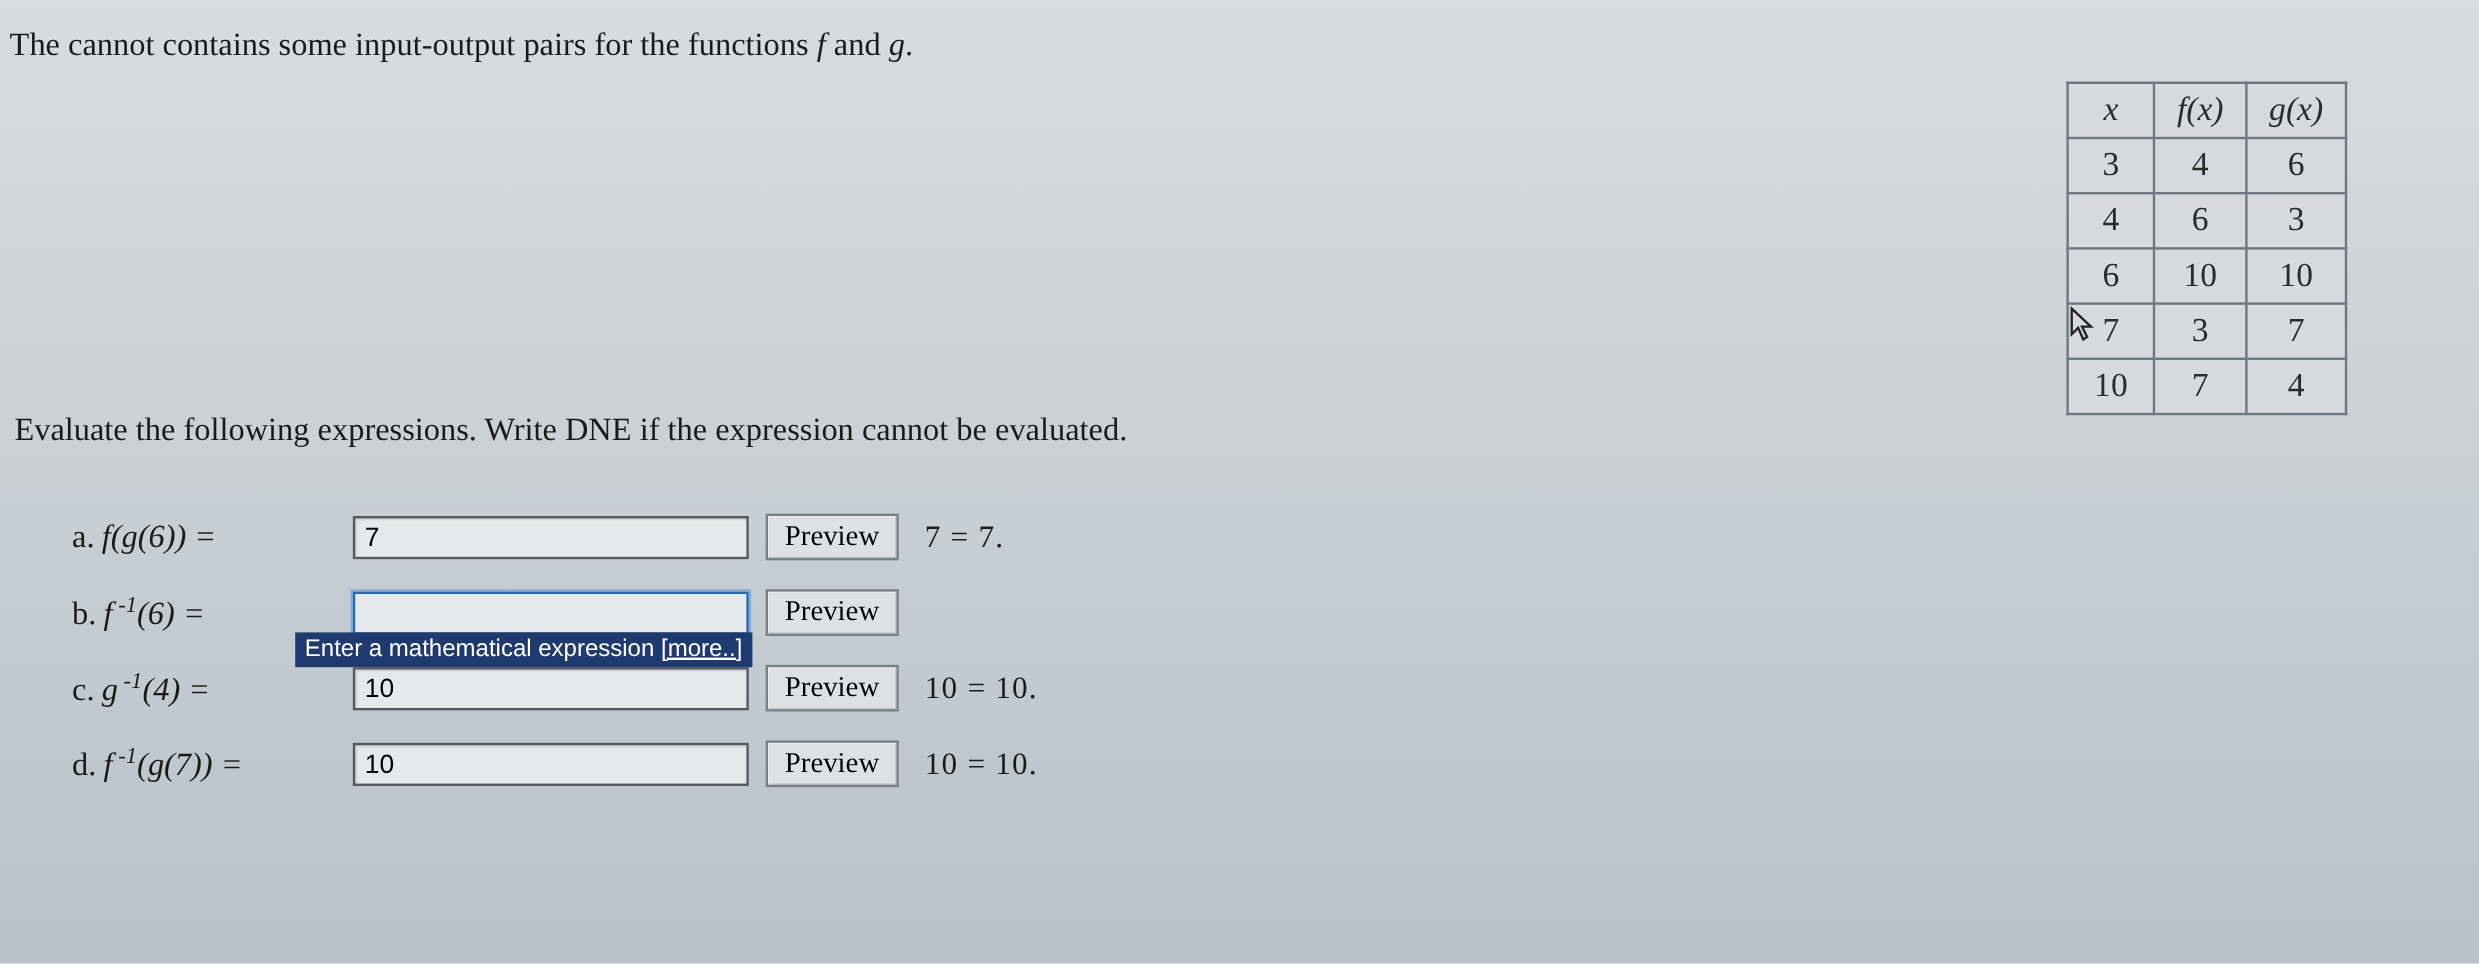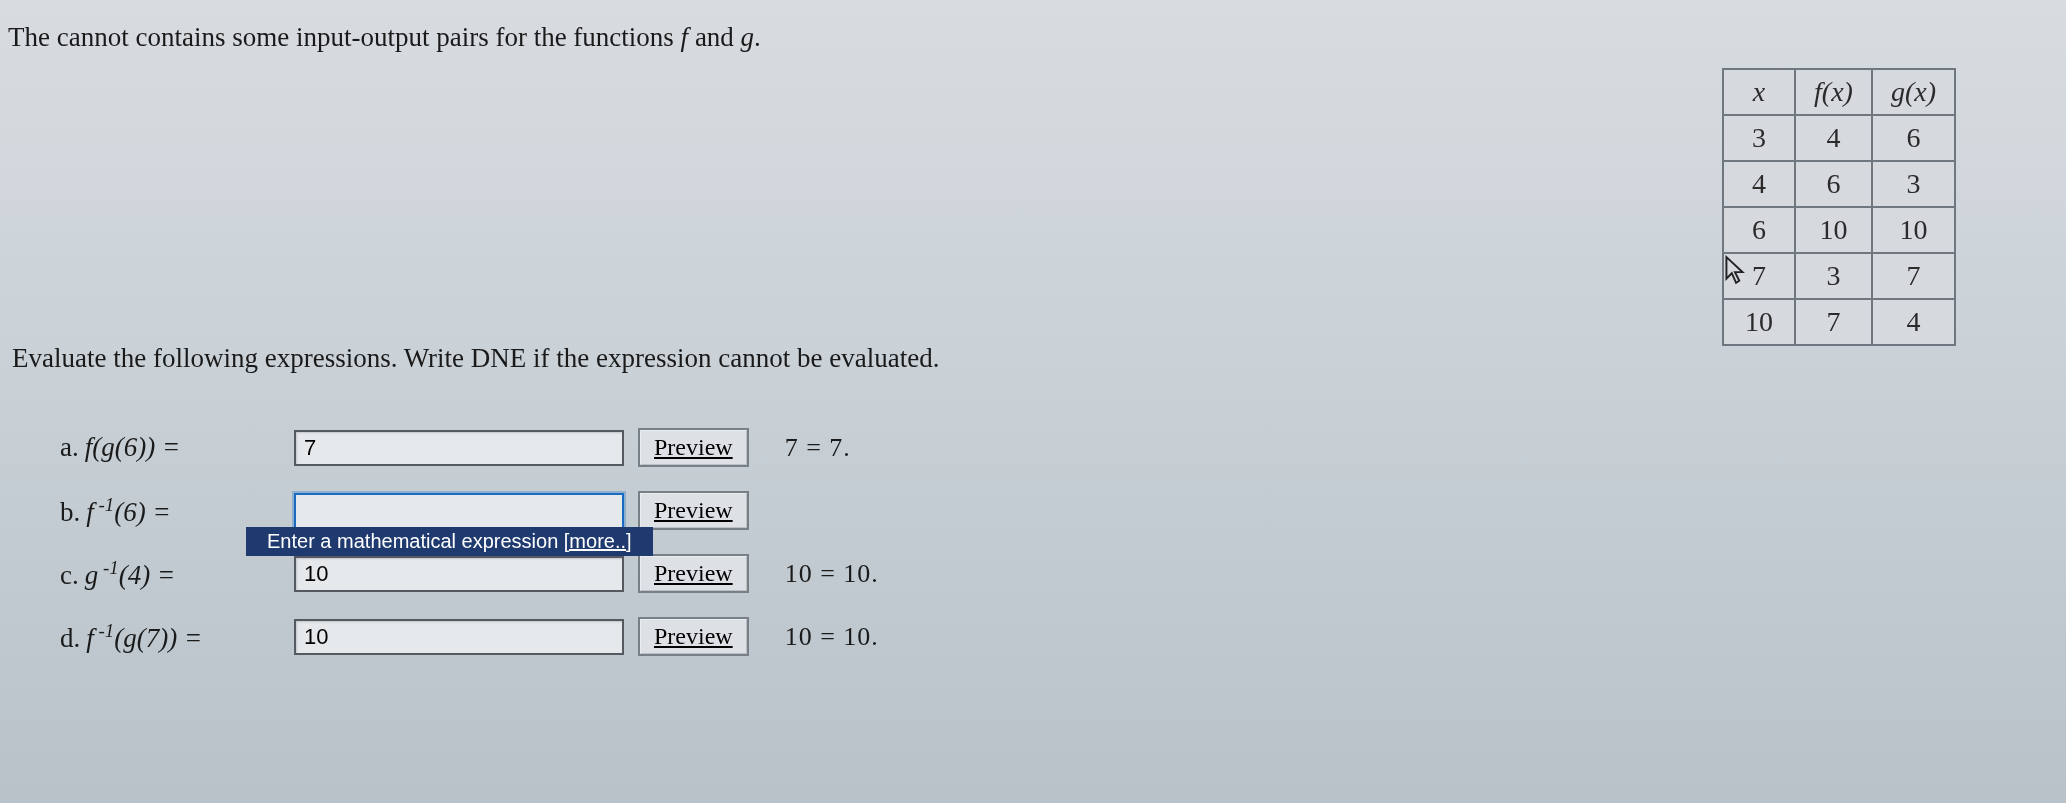--- a/index.html
+++ b/index.html
@@ -67,32 +67,31 @@
       box-shadow: 0 0 0 2px rgba(60,130,200,.4);
     }
     button.preview {
       font-family: Georgia, serif;
       font-size: 24px;
       padding: 4px 14px;
       background: #dde1e5;
       border: 2px solid #777f87;
       cursor: pointer;
       box-shadow: 1px 1px 0 rgba(255,255,255,.4) inset, -1px -1px 0 rgba(0,0,0,.15) inset;
-      text-decoration: underline;
     }
-    .echo { font-size: 26px; margin-left: 22px; letter-spacing: 1px; }
+    .echo { font-size: 26px; margin-left: 8px; letter-spacing: 1px; }
     .tooltip {
       position: absolute;
       top: 36px;
       left: 186px;
       background: #1f3a6e;
       color: #fff;
       font-family: Arial, sans-serif;
       font-size: 20px;
-      padding: 3px 21px;
+      padding: 3px 8px;
       white-space: nowrap;
       z-index: 5;
     }
     .tooltip a { color: #fff; text-decoration: underline; }
   </style>
 </head>
 <body>
 
 <div class="intro">
   <span>The cannot contains some input-output pairs for the functions </span><span class="italic">f</span><span> and </span><span class="italic">g</span><span>.</span>

